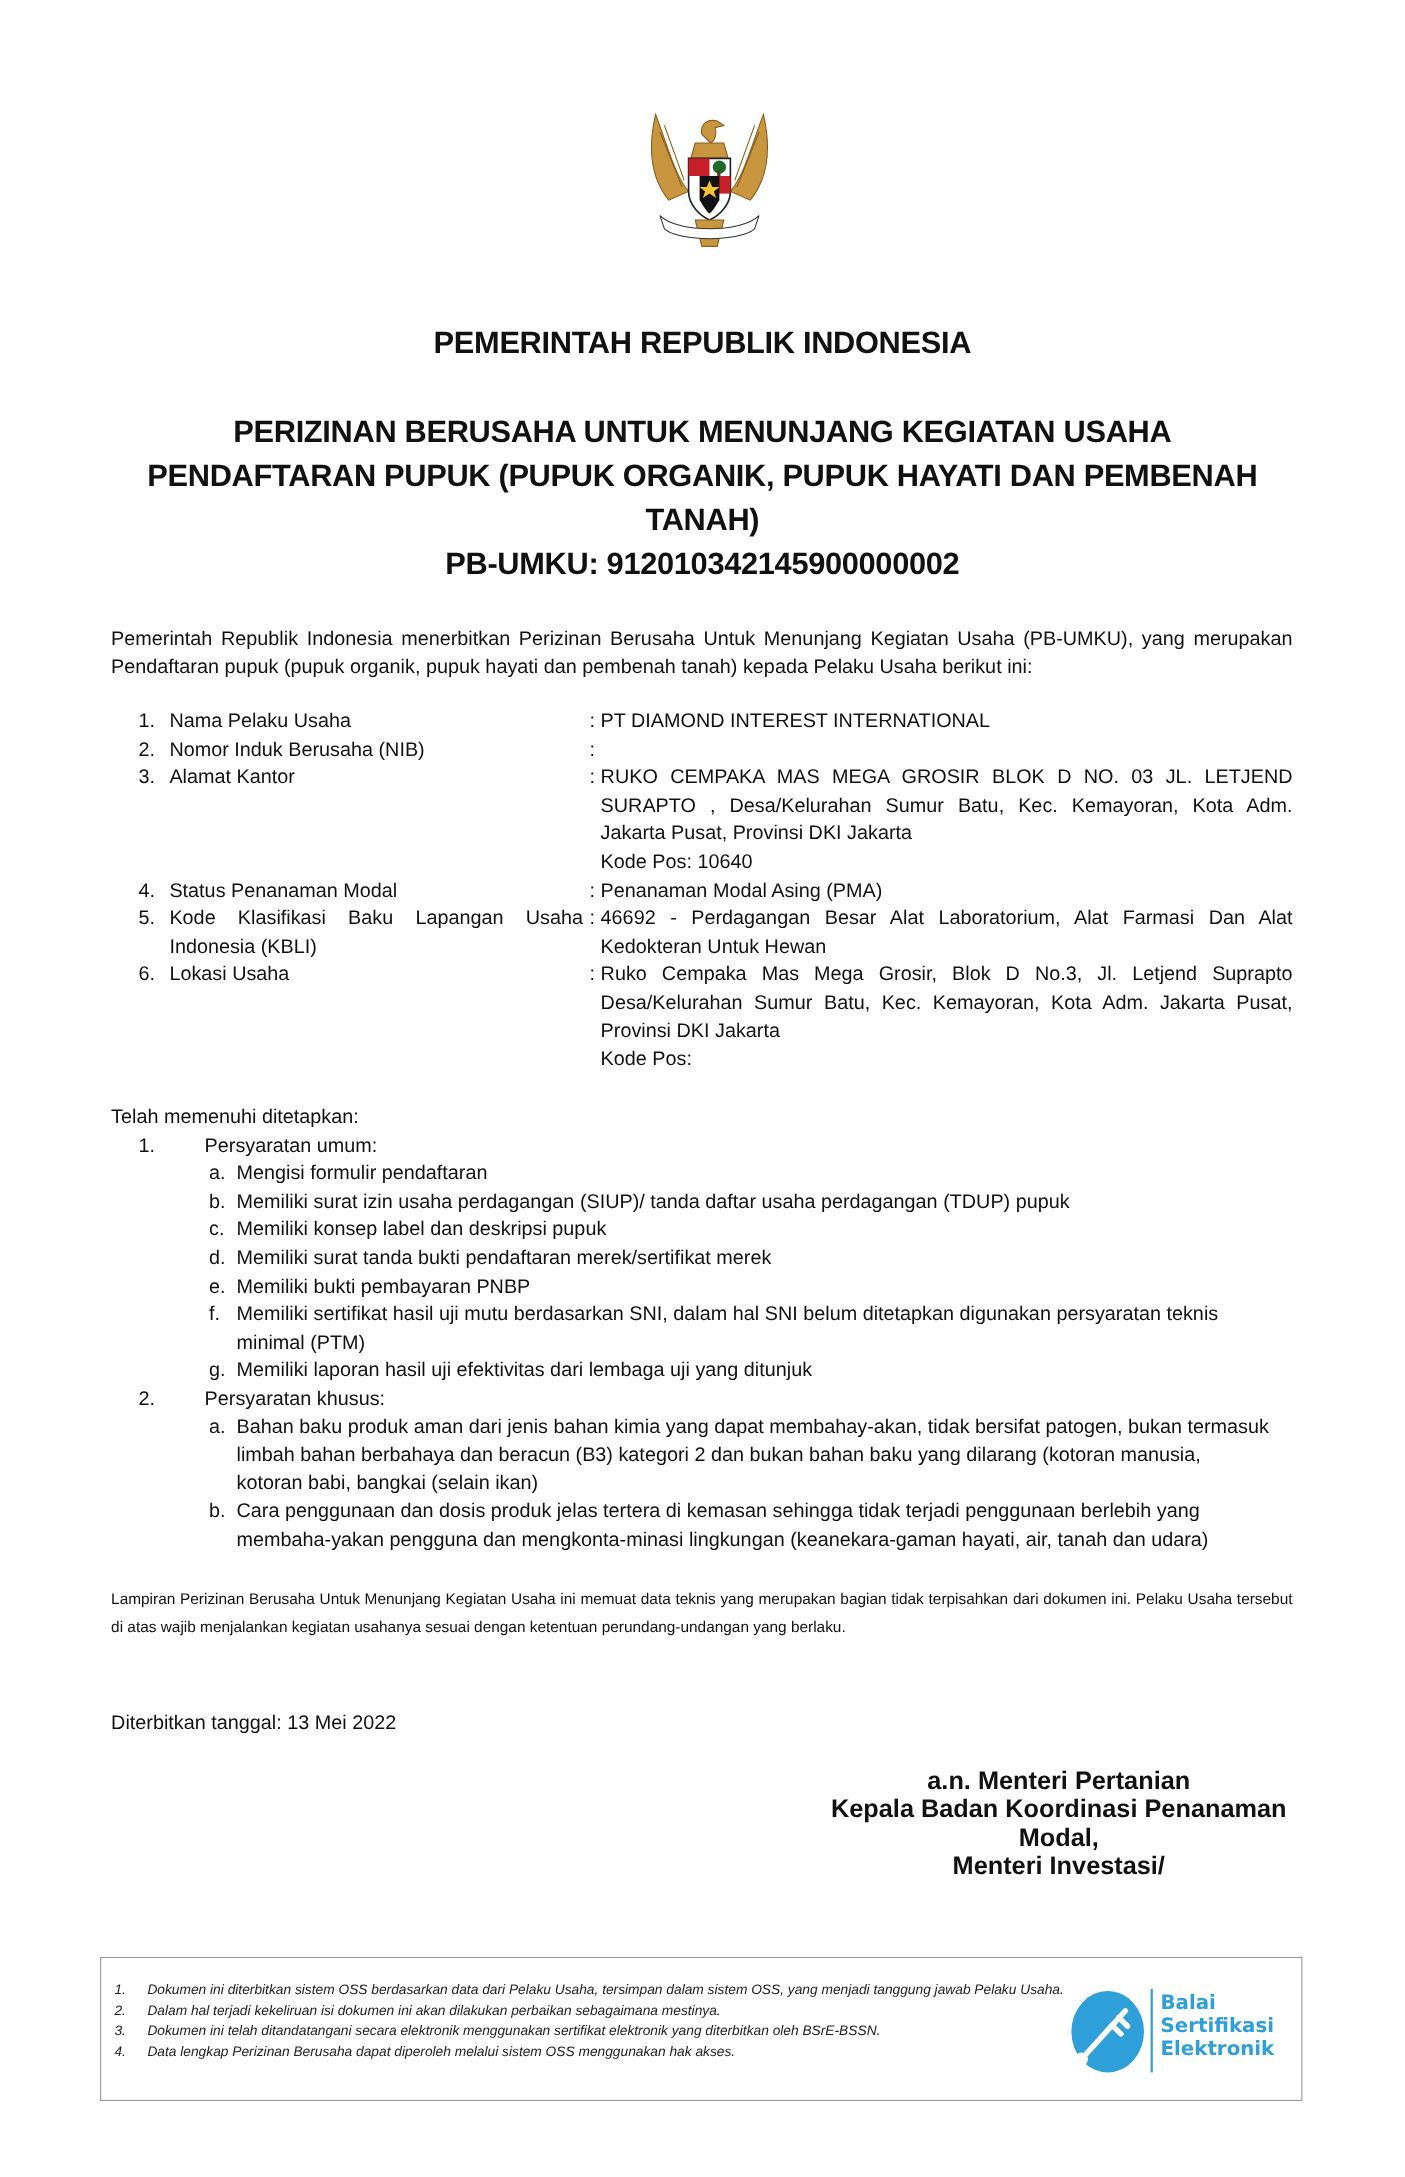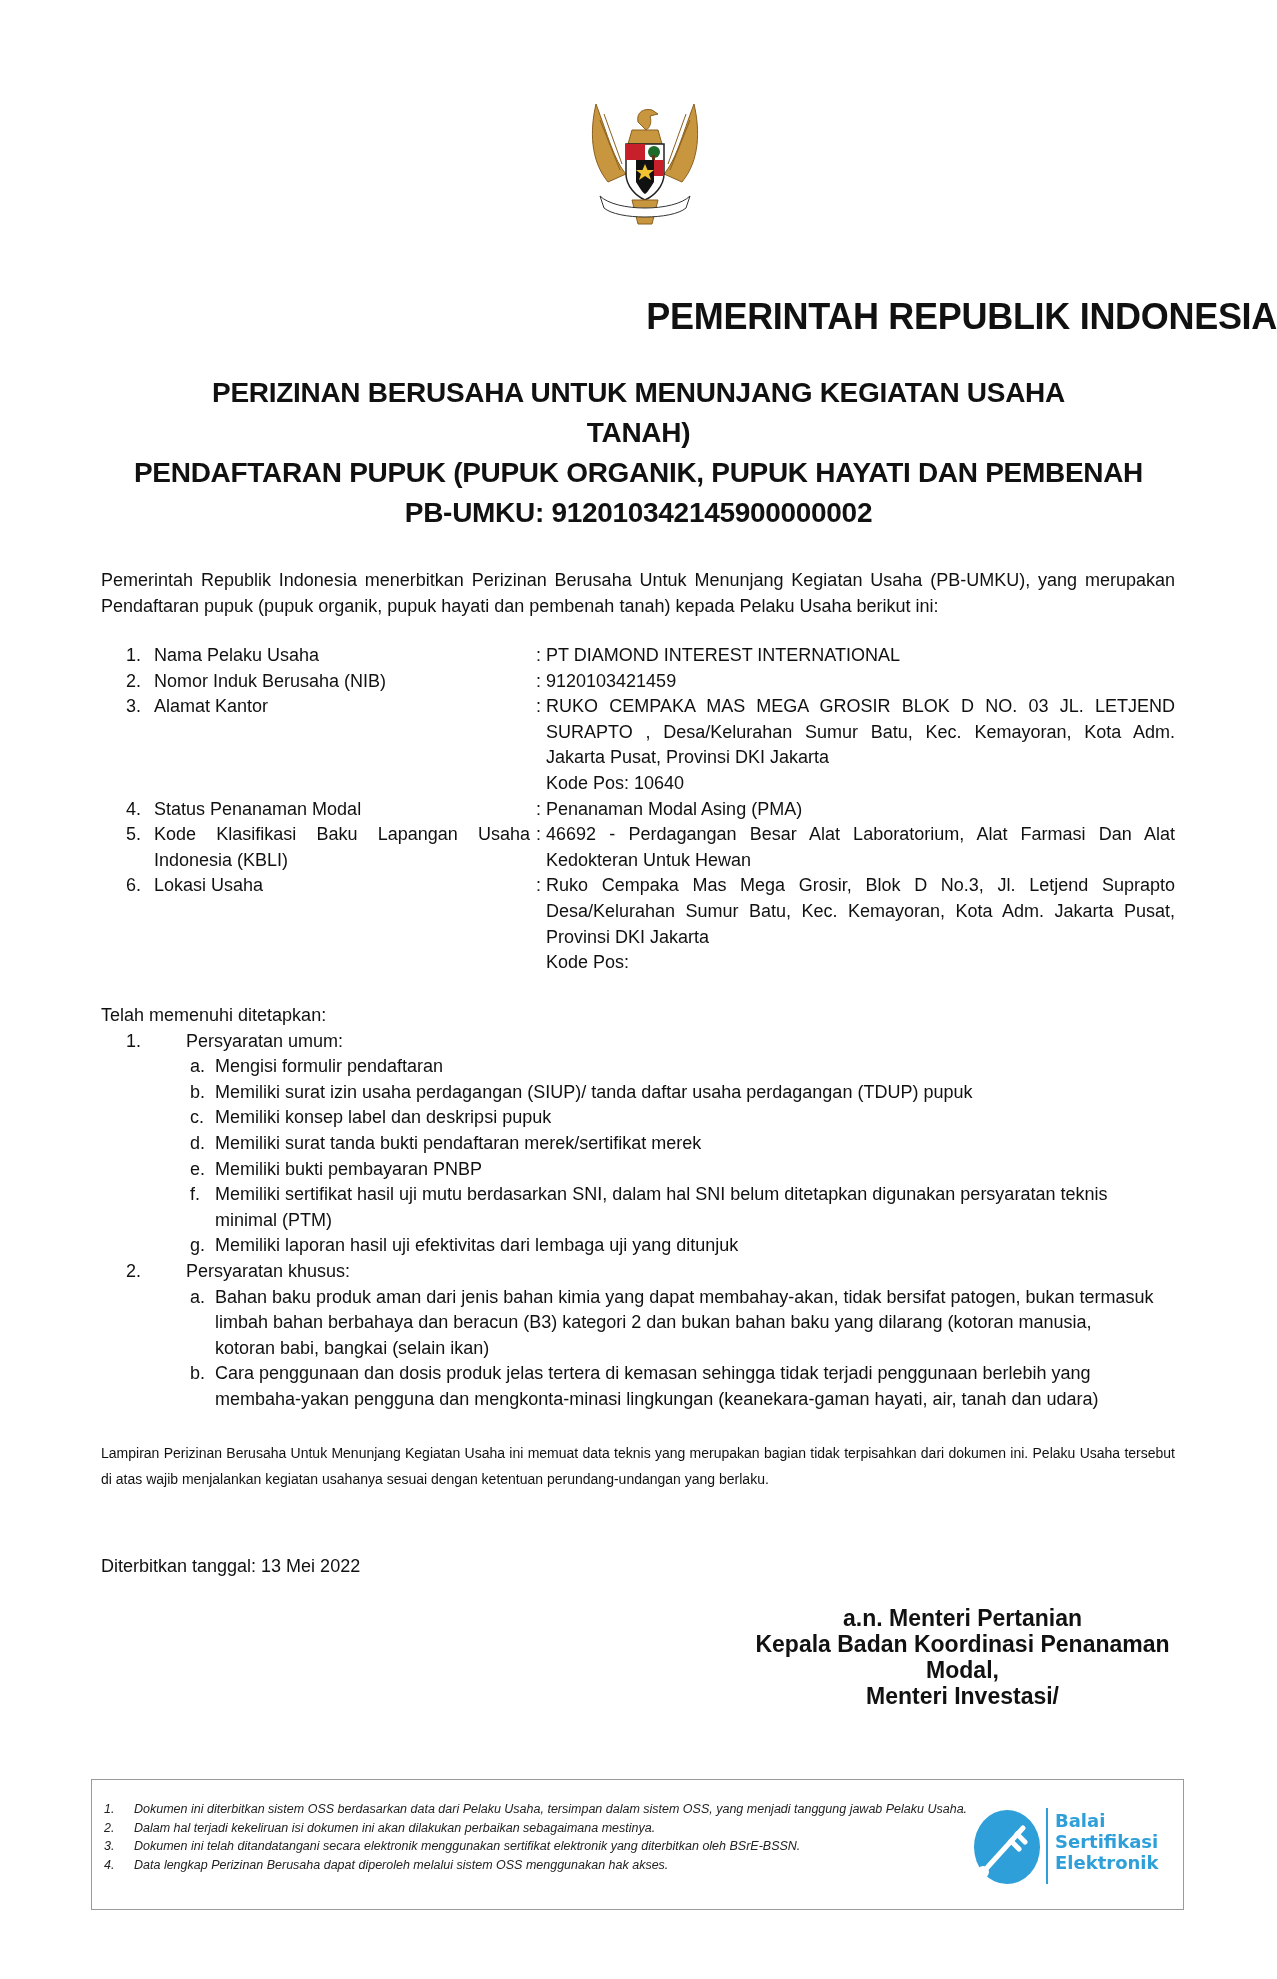--- a/index.html
+++ b/index.html
@@ -3,22 +3,22 @@
   <meta charset="utf-8">
   <style>
     html, body { margin: 0; padding: 0; background: #ffffff; }
     body {
       width: 1277px; height: 1979px; position: relative; overflow: hidden;
       font-family: "Liberation Sans", sans-serif; color: #111;
     }
     .abs { position: absolute; }
     .emblem { left: 586px; top: 100px; width: 118px; height: 132px; }
     .title-gov {
-      left: 0; width: 1277px; top: 296px; text-align: right;
-      font-weight: bold; font-size: 36px; letter-spacing: -0.3px;
+      left: 0; width: 1277px; top: 296px; text-align: center;
+      font-weight: bold; font-size: 28px; letter-spacing: -0.3px;
     }
     .title-block {
       left: 90px; width: 1097px; top: 373px; text-align: center;
       font-weight: bold; font-size: 28px; line-height: 40px; letter-spacing: -0.3px;
     }
     .title-block div { white-space: normal; }
     .intro {
       left: 101px; width: 1074px; top: 567px; font-size: 18px; line-height: 26px;
       text-align: justify;
     }
@@ -90,43 +90,40 @@
     <path d="M46 100 L72 100 L66 124 L52 124 Z" fill="#c8963e" stroke="#8a5f1e" stroke-width="1"></path>
 
     <path d="M14 96 C30 112 88 112 104 96 L100 108 C86 120 32 120 18 108 Z" fill="#fff" stroke="#333" stroke-width="1"></path>
   </svg>
 </div>
 
 <div class="abs title-gov">PEMERINTAH REPUBLIK INDONESIA</div>
 
 <div class="abs title-block">
   <div>PERIZINAN BERUSAHA UNTUK MENUNJANG KEGIATAN USAHA</div>
+  <div>PENDAFTARAN PUPUK (PUPUK ORGANIK, PUPUK HAYATI DAN PEMBENAH</div>
   <div>TANAH)</div>
-  <div>PENDAFTARAN PUPUK (PUPUK ORGANIK, PUPUK HAYATI DAN PEMBENAH</div>
   <div>PB-UMKU: 912010342145900000002</div>
 </div>
 
 <div class="abs intro">Pemerintah Republik Indonesia menerbitkan Perizinan Berusaha Untuk Menunjang Kegiatan Usaha (PB-UMKU), yang merupakan Pendaftaran pupuk (pupuk organik, pupuk hayati dan pembenah tanah) kepada Pelaku Usaha berikut ini:</div>
 
 <div class="abs detail-list">
   <div class="drow">
     <span class="dnum">1.</span>
     <span class="dlabel">Nama Pelaku Usaha</span>
     <span class="dcolon">:</span>
     <span class="dval">
         <span class="line">PT DIAMOND INTEREST INTERNATIONAL</span>
       </span>
   </div>
   <div class="drow">
     <span class="dnum">2.</span>
     <span class="dlabel">Nomor Induk Berusaha (NIB)</span>
     <span class="dcolon">:</span>
-    <span class="dval">
-        <span class="line">9120103421459</span>
-      </span>
   </div>
   <div class="drow">
     <span class="dnum">3.</span>
     <span class="dlabel">Alamat Kantor</span>
     <span class="dcolon">:</span>
     <span class="dval">
       <span class="line">RUKO CEMPAKA MAS MEGA GROSIR BLOK D NO. 03 JL. LETJEND SURAPTO , Desa/Kelurahan Sumur Batu, Kec. Kemayoran, Kota Adm. Jakarta Pusat, Provinsi DKI Jakarta</span>
       <span class="line">Kode Pos: 10640</span>
     </span>
   </div>

